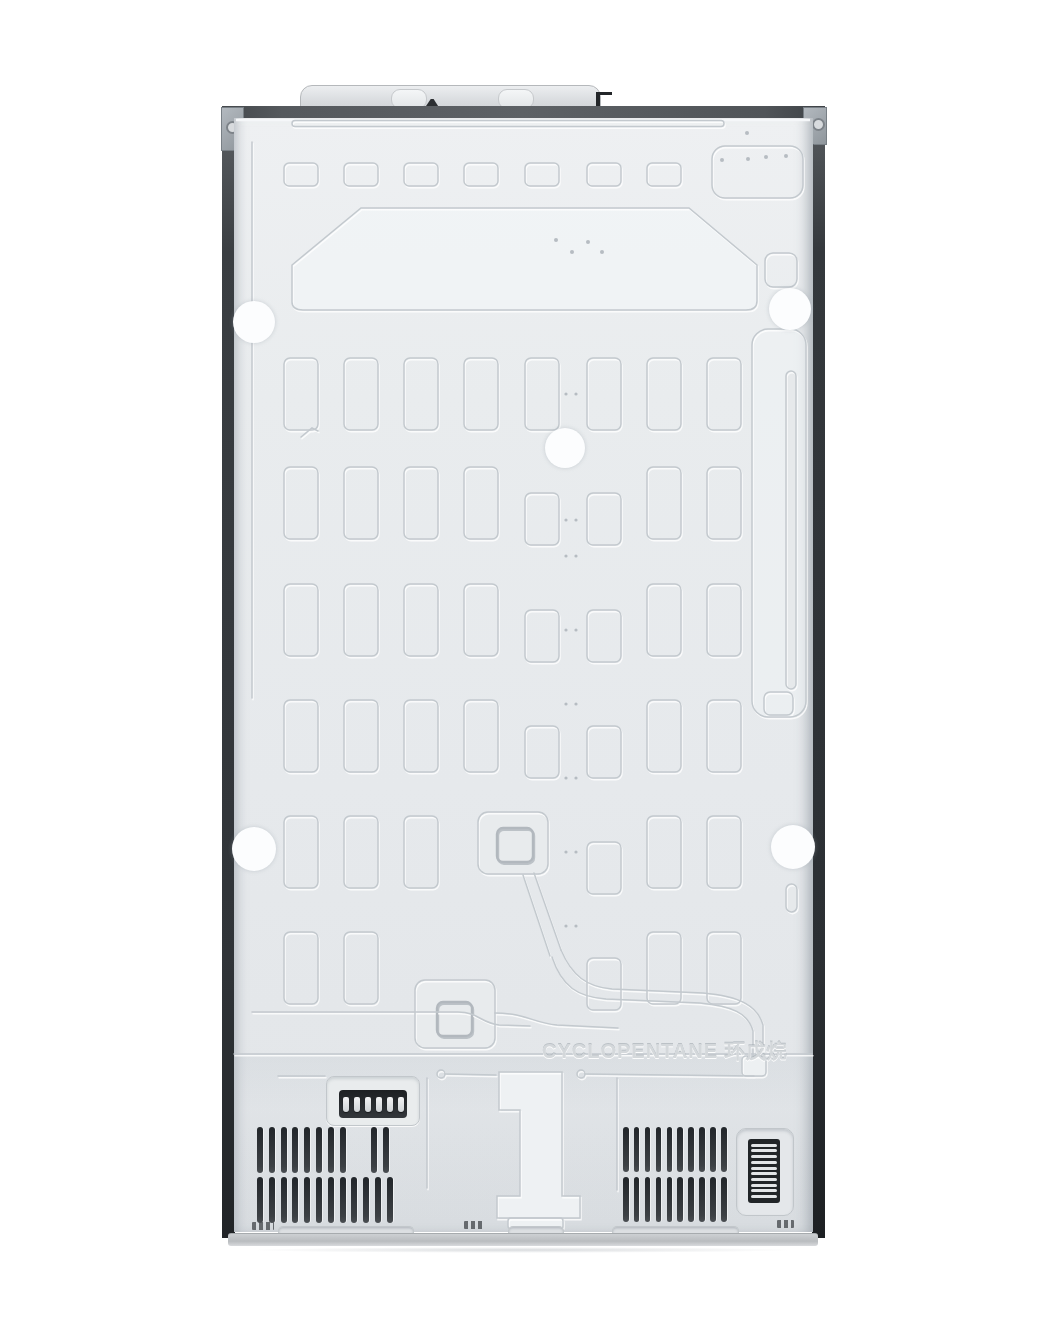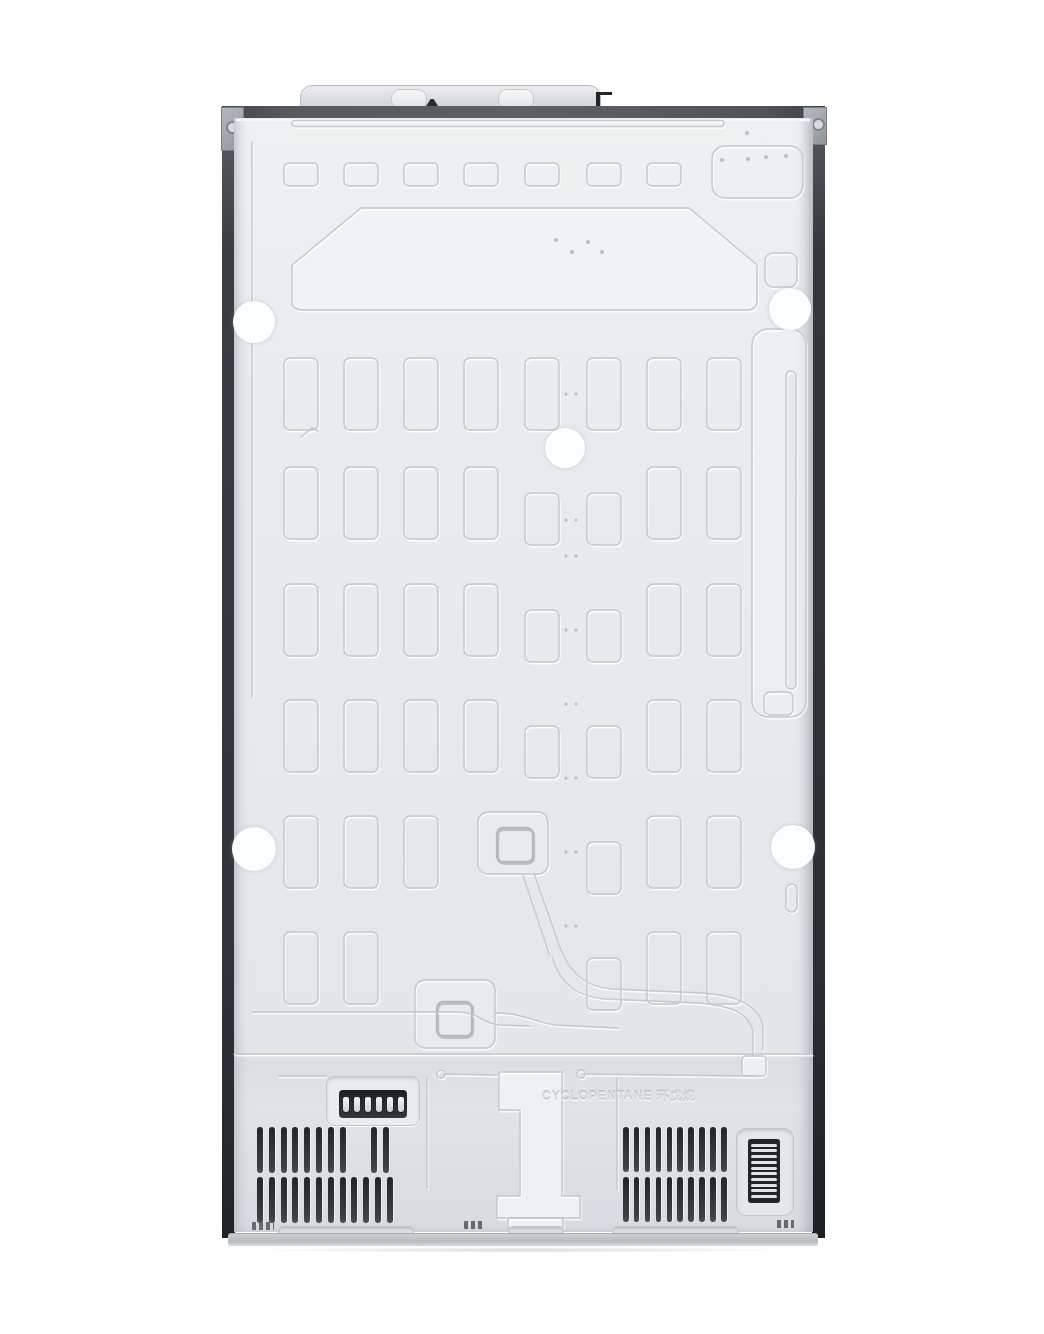--- a/index.html
+++ b/index.html
@@ -46,22 +46,22 @@
 
   
   .pad{border-radius:50%;background:#fcfdfe;box-shadow:0 0 4px rgba(150,160,170,.4);}
   #pad-1{left:233px;top:301px;width:42px;height:42px;}
   #pad-2{left:769px;top:288px;width:42px;height:42px;}
   #pad-3{left:545px;top:428px;width:40px;height:40px;}
   #pad-4{left:232px;top:827px;width:44px;height:44px;}
   #pad-5{left:771px;top:825px;width:44px;height:44px;}
 
   
-  #embossed-text{left:542px;top:1088px;width:230px;height:26px;white-space:nowrap;
-        font-size:12px;font-weight:bold;letter-spacing:1px;color:#d4d8db;opacity:.95;
+  #embossed-text{left:542px;top:1038px;width:230px;height:26px;white-space:nowrap;
+        font-size:20px;font-weight:bold;letter-spacing:1px;color:#d4d8db;opacity:.95;
         text-shadow:0 1px 0 rgba(255,255,255,.95),0 -1px 0 rgba(150,158,165,.55);}
 
   
   #connector-plate{left:326px;top:1076px;width:92px;height:48px;border-radius:8px;
         border:1.5px solid #c2c7cb;background:#e9eced;
         box-shadow:inset 0 2px 3px rgba(120,130,140,.25),0 1px 0 rgba(255,255,255,.8);}
   #connector-cutout{position:absolute;left:12px;top:13px;width:68px;height:28px;border-radius:4px;
         background:linear-gradient(180deg,#1d2023,#33373b);
         display:flex;align-items:center;justify-content:center;column-gap:5px;}
   .pin{width:6px;height:15px;border-radius:2px 2px 3px 3px;

